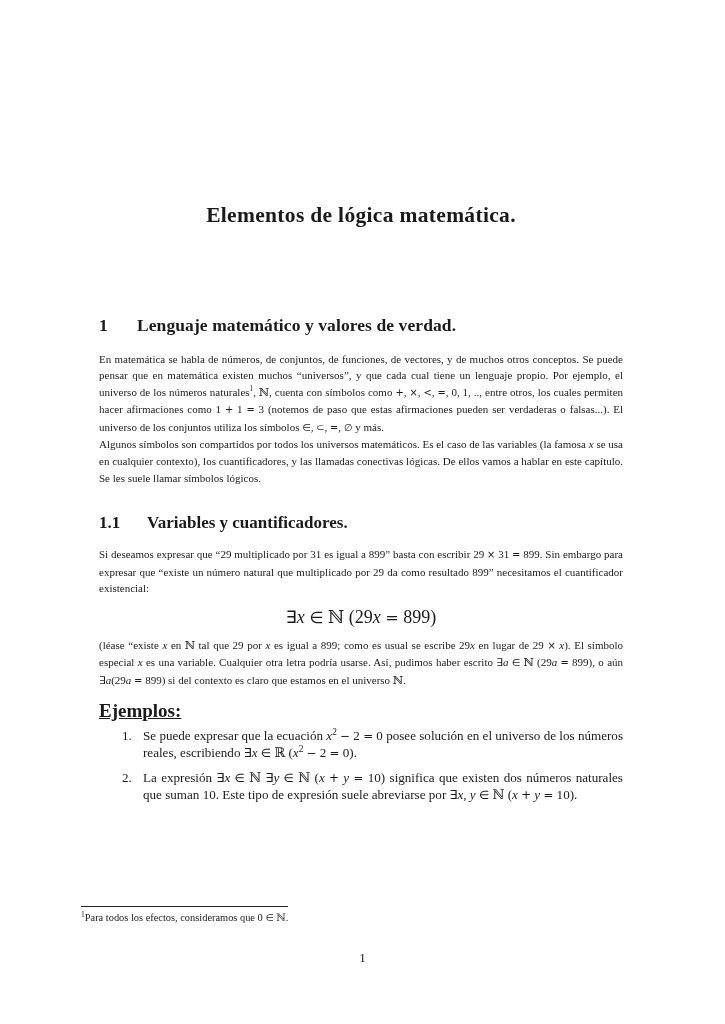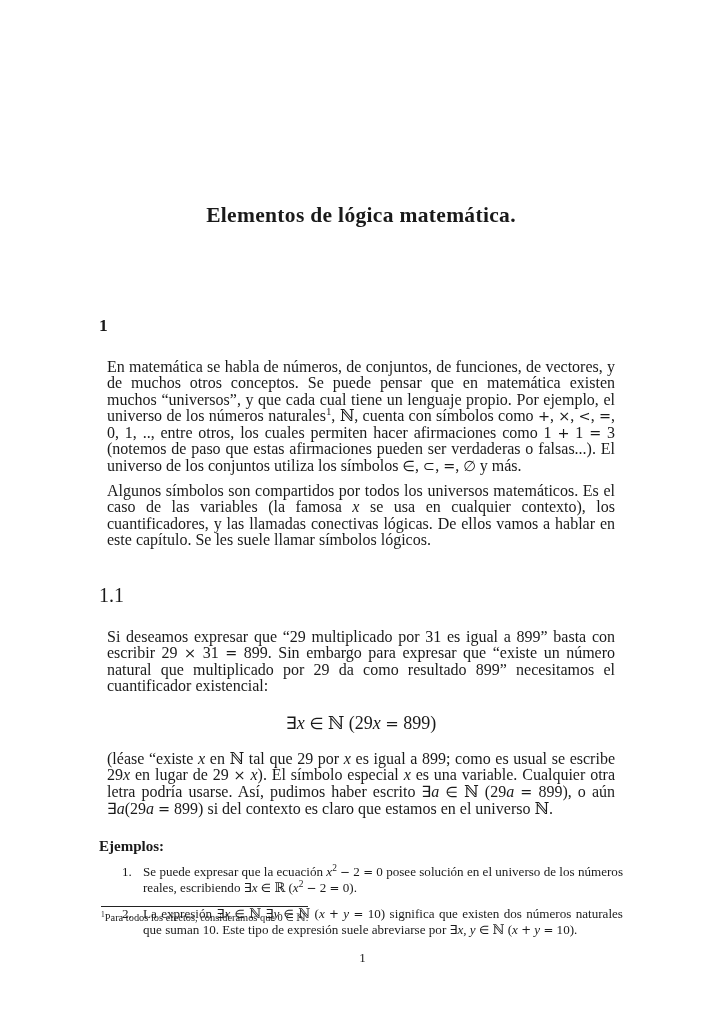--- a/index.html
+++ b/index.html
@@ -51,58 +51,59 @@
     line-height: 1.25;
     letter-spacing: 0.005em;
     display: flex;
   }
   .section-heading .num {
     width: 38px;
     flex: 0 0 38px;
   }
 
   .subsection-heading {
-    font-size: 20px;
-    font-weight: normal;
+    font-size: 17px;
+    font-weight: bold;
     margin: 0;
     padding-top: 26px;
     line-height: 1.25;
     display: flex;
   }
   .subsection-heading .num {
     width: 48px;
     flex: 0 0 48px;
   }
 
   
   .para {
-    font-size: 16px;
+    font-size: 11px;
     line-height: 16.55px;
     text-align: justify;
     text-justify: inter-word;
-    margin: 8px;
+    margin: 0;
     hyphens: none;
   }
   .para-gap-1 { padding-top: 14px; }
   .para-gap-2 { padding-top: 13px; }
   .para-tight { padding-top: 0px; }
 
   .displaymath {
     text-align: center;
     font-size: 18px;
     padding-top: 11px;
     padding-bottom: 10px;
     line-height: 18px;
   }
 
   .bold-label {
-    font-size: 15px;
+    font-size: 19px;
     font-weight: bold;
     padding-top: 13px;
     line-height: 16.55px;
+    text-decoration: underline;
   }
 
   
   .enum {
     margin: 0;
     padding: 9px 0 0 0;
     list-style: none;
     font-size: 13.1px;
     line-height: 16.6px;
   }
@@ -151,21 +152,21 @@
   }
   sup.pw {
     font-size: 0.72em;
     vertical-align: super;
     line-height: 0;
   }
 
   
   .footnote-area {
     position: absolute;
-    left: 101px;
+    left: 81px;
     top: 906px;
     width: 524px;
   }
   .footnote-rule {
     width: 207px;
     height: 0;
     border-top: 0.8px solid #222;
     margin: 0 0 4px 0;
   }
   .footnote-text {
@@ -193,28 +194,30 @@
 <body>
 
 <div class="page">
 
   <div class="content">
 
     <h1 class="doc-title">Elementos de lógica matemática.</h1>
 
     <h2 class="section-heading">
       <span class="num">1</span>
+      <span>Lenguaje matemático y valores de verdad.</span>
     </h2>
 
     <p class="para para-gap-1">En matemática se habla de números, de conjuntos, de funciones, de vectores, y de muchos otros conceptos. Se puede pensar que en matemática existen muchos “universos”, y que cada cual tiene un lenguaje propio. Por ejemplo, el universo de los números naturales<sup class="fn">1</sup>, <span class="bb">ℕ</span>, cuenta con símbolos como <span class="msym">+</span>, <span class="msym">×</span>, <span class="msym">&lt;</span>, <span class="msym">=</span>, <span class="mnum">0</span>, <span class="mnum">1</span>, .., entre otros, los cuales permiten hacer afirmaciones como <span class="mnum">1</span> <span class="msym">+</span> <span class="mnum">1</span> <span class="msym">=</span> <span class="mnum">3</span> (notemos de paso que estas afirmaciones pueden ser verdaderas o falsas...). El universo de los conjuntos utiliza los símbolos <span class="msym">∈</span>, <span class="msym">⊂</span>, <span class="msym">=</span>, <span class="msym">∅</span> y más.</p>
 
     <p class="para para-tight">Algunos símbolos son compartidos por todos los universos matemáticos. Es el caso de las variables (la famosa <span class="mvar">x</span> se usa en cualquier contexto), los cuantificadores, y las llamadas <span class="it">conectivas lógicas</span>. De ellos vamos a hablar en este capítulo. Se les suele llamar <span class="it">símbolos lógicos</span>.</p>
 
     <h3 class="subsection-heading">
       <span class="num">1.1</span>
+      <span>Variables y cuantificadores.</span>
     </h3>
 
     <p class="para para-gap-2">Si deseamos expresar que “29 multiplicado por 31 es igual a 899” basta con escribir <span class="mnum">29</span> <span class="msym">×</span> <span class="mnum">31</span> <span class="msym">=</span> <span class="mnum">899</span>. Sin embargo para expresar que “existe un número natural que multiplicado por 29 da como resultado 899” necesitamos el <span class="it">cuantificador existencial</span>:</p>
 
     <div class="displaymath"><span class="mexists">∃</span><span class="mvar">x</span> <span class="msym">∈</span> <span class="bb">ℕ</span> (<span class="mnum">29</span><span class="mvar">x</span> <span class="msym">=</span> <span class="mnum">899</span>)</div>
 
     <p class="para para-tight">(léase “existe <span class="mvar">x</span> en <span class="bb">ℕ</span> tal que 29 por <span class="mvar">x</span> es igual a 899; como es usual se escribe <span class="mnum">29</span><span class="mvar">x</span> en lugar de <span class="mnum">29</span> <span class="msym">×</span> <span class="mvar">x</span>). El símbolo especial <span class="mvar">x</span> es una <span class="it">variable</span>. Cualquier otra letra podría usarse. Así, pudimos haber escrito <span class="mexists">∃</span><span class="mvar">a</span> <span class="msym">∈</span> <span class="bb">ℕ</span> (<span class="mnum">29</span><span class="mvar">a</span> <span class="msym">=</span> <span class="mnum">899</span>), o aún <span class="mexists">∃</span><span class="mvar">a</span>(<span class="mnum">29</span><span class="mvar">a</span> <span class="msym">=</span> <span class="mnum">899</span>) si del contexto es claro que estamos en el universo <span class="bb">ℕ</span>.</p>
 
     <div class="bold-label">Ejemplos:</div>
 

